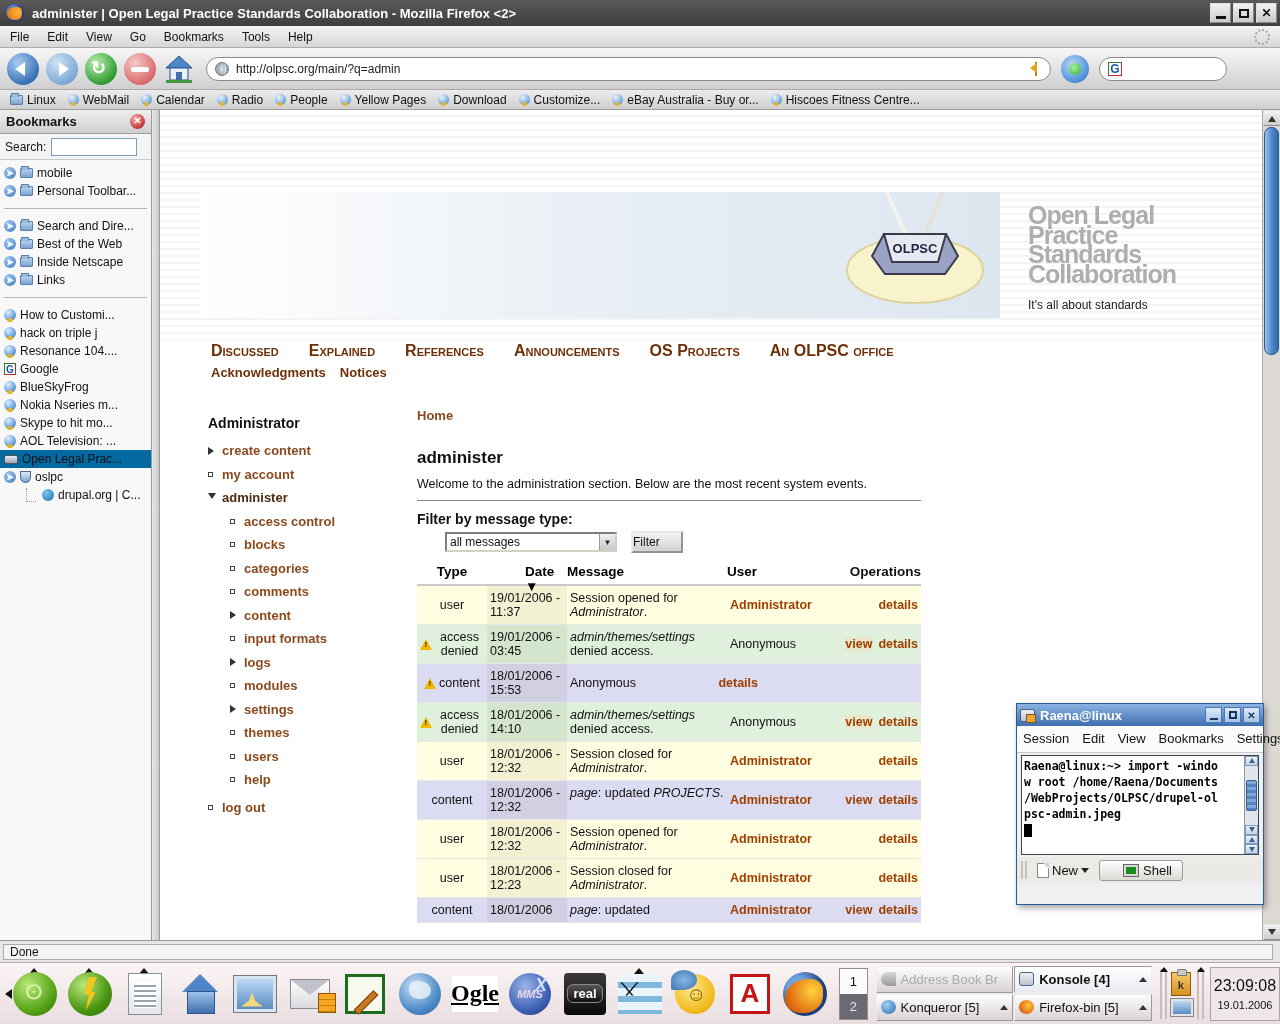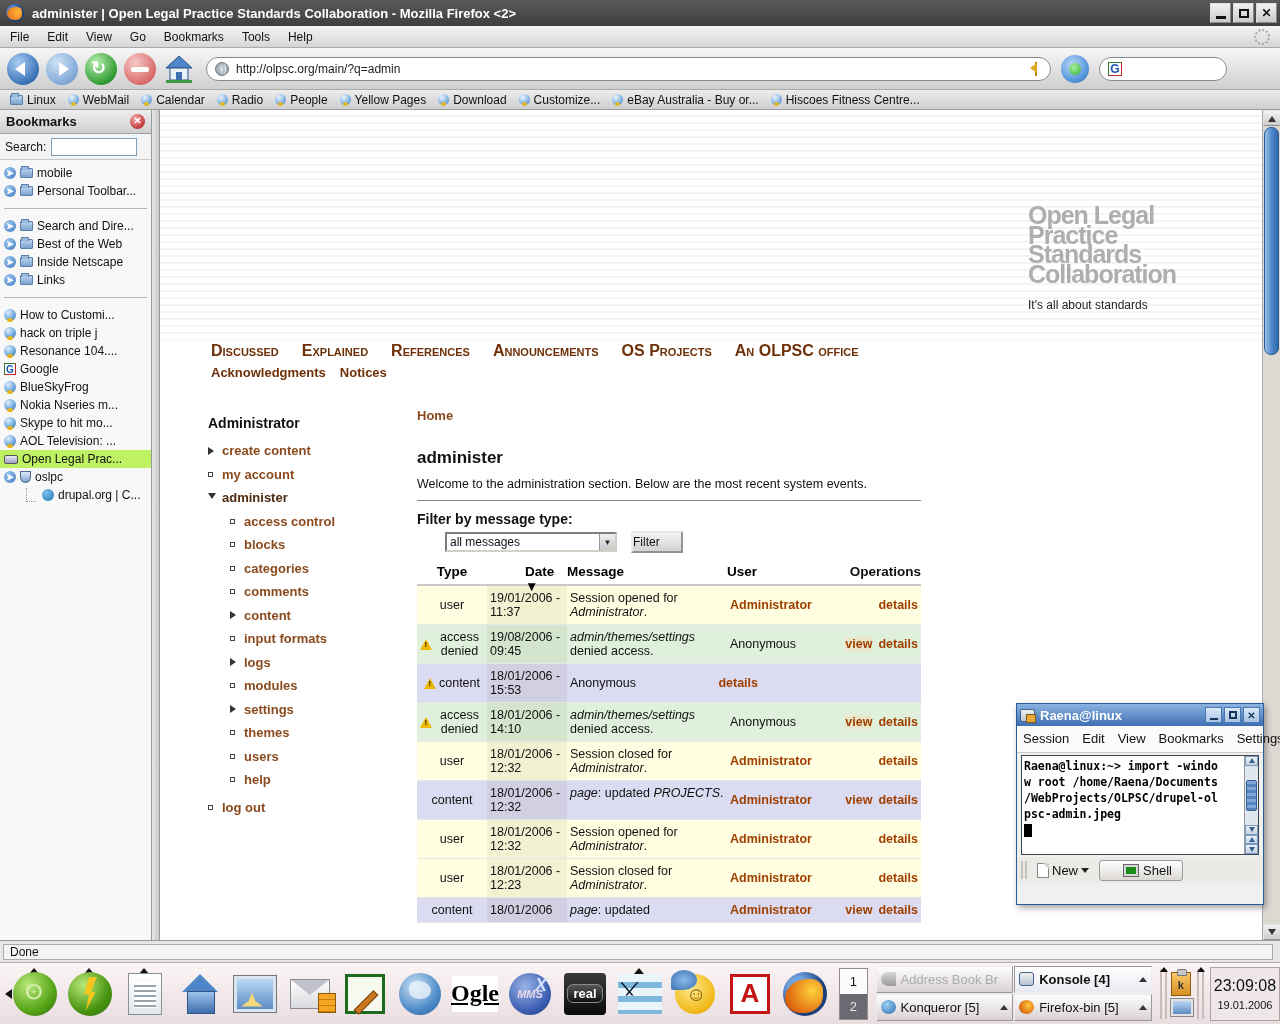--- a/index.html
+++ b/index.html
@@ -80,21 +80,21 @@
   #sb-head { height:24px; background:linear-gradient(#efefef,#cfcfcf); border-bottom:1px solid #a0a0a0;
     display:flex; align-items:center; font-size:13px; font-weight:bold; padding:0 6px; color:#111; }
   #sb-close { margin-left:auto; width:15px; height:15px; border-radius:50%;
     background:radial-gradient(circle at 35% 30%, #f2a8a8, #c23a3a 70%, #8f1f1f);
     color:#fff; font-size:10px; line-height:14px; text-align:center; font-weight:bold; }
   #sb-search { height:26px; display:flex; align-items:center; gap:5px; padding:0 5px;
     border-bottom:1px solid #c9c9c9; font-size:12px; color:#111; }
   #sb-search input { width:86px; height:18px; border:1px solid #7f9db9; font-size:11px; background:#fff; }
   #sb-list { font-size:12px; color:#111; padding-top:4px; background:#f8f8f8; height:calc(100% - 50px); }
   .sb-item { display:flex; align-items:center; gap:4px; height:18px; padding-left:4px; white-space:nowrap; overflow:hidden; }
-  .sb-item.sel { background:#bef264; }
+  .sb-item.sel { background:#0369a1; }
   .sb-item.child { padding-left:26px; }
   .sb-sep { height:1px; background:#b5b5b5; margin:8px 4px; }
   .exp-ic { width:12px; height:12px; border-radius:50%; flex:0 0 12px;
     background:radial-gradient(circle at 35% 30%, #9ec7ef, #3c78c0); color:#fff; font-size:9px;
     line-height:12px; text-align:center; font-weight:bold; }
   .bm2-ic { width:12px; height:12px; border-radius:50%; flex:0 0 12px;
     background:radial-gradient(circle at 35% 30%, #dceeff, #5f9bd6 65%, #2d5f98); position:relative; }
   .bm2-ic::after { content:""; position:absolute; left:3px; bottom:-1px; width:6px; height:4px;
     border-radius:50%; background:#e3b71f; }
   .g-mini { width:12px; height:12px; flex:0 0 12px; border:1px solid; border-color:#2e7d32 #c62828 #c62828 #2e7d32;
@@ -114,21 +114,21 @@
   #hdr-stripes { position:absolute; left:0; top:0; width:1102px; height:230px;
     background:repeating-linear-gradient(#ffffff 0 5px, #f3f4f6 5px 7px); }
   #banner { position:absolute; left:40px; top:82px; width:800px; height:126px;
     background:linear-gradient(90deg,#ffffff,#e7edf4 55%, #dde7f0); }
   #logo-wrap { position:absolute; right:10px; top:0; width:150px; height:126px; }
   #site-title { position:absolute; left:868px; top:96px; width:230px;
     font-size:25px; font-weight:bold; color:#aeaeae; line-height:19.5px; letter-spacing:-1px; }
   #tagline { position:absolute; left:868px; top:188px; font-size:12px; color:#222; }
 
   #nav1 { position:absolute; left:51px; top:232px; font-size:16px; font-weight:bold;
-    font-variant:small-caps; color:#6e3008; display:flex; gap:23px; }
+    font-variant:small-caps; color:#6e3008; display:flex; gap:30px; }
   #nav2 { position:absolute; left:51px; top:255px; font-size:13px; font-weight:bold;
     color:#6e3008; display:flex; gap:14px; }
   #nav1 a, #nav2 a { color:inherit; text-decoration:none; }
 
   #admin-menu { position:absolute; left:48px; top:305px; width:190px; }
   #admin-menu h3 { font-size:14px; color:#111; margin-bottom:12px; }
   .mi { display:flex; align-items:center; font-size:13px; font-weight:bold; color:#8a4a1e; margin-bottom:8.5px; }
   .mi.d1 { margin-left:22px; }
   .mi .blt { width:14px; flex:0 0 14px; color:#333; font-size:8px; }
   .blt .sq { width:5px; height:5px; border:1px solid #444; }
@@ -521,20 +521,32 @@
         <div class="drupal-mini"></div>
         <span>drupal.org | C...</span>
       </div>
     </div>
 </div>
 <div class="abs" id="splitter"></div>
 
 <div class="abs" id="content">
   <div id="hdr-stripes"></div>
 
+  <div id="banner">
+    <div id="logo-wrap">
+      <svg width="150" height="126" viewBox="0 0 150 126">
+        <line x1="47" y1="0" x2="66" y2="44" stroke="#f2f2ee" stroke-width="4"></line>
+        <line x1="103" y1="0" x2="84" y2="44" stroke="#e2e2da" stroke-width="4"></line>
+        <ellipse cx="75" cy="78" rx="68" ry="33" fill="#f8f3cd" stroke="#ddd29a" stroke-width="2"></ellipse>
+        <polygon points="45,82 32,64 44,42 106,42 118,64 105,82" fill="#9aa3c6" stroke="#3a3a4a" stroke-width="2"></polygon>
+        <polygon points="52,70 44,42 106,42 98,70" fill="#e6e9f2" stroke="#3a3a4a" stroke-width="2"></polygon>
+        <text x="75" y="61" text-anchor="middle" font-size="13" font-weight="bold" fill="#20263e" font-family="Liberation Sans, sans-serif" id="logo-text-svg">OLPSC</text>
+      </svg>
+    </div>
+  </div>
 
   <div id="site-title">
       <div>Open Legal</div>
       <div>Practice</div>
       <div>Standards</div>
       <div>Collaboration</div>
     </div>
   <div id="tagline">It's all about standards</div>
 
   <div id="nav1">
@@ -686,21 +698,21 @@
             </div>
             <div class="cell co">
               <a class="lnk">details</a>
             </div>
           </div>
           <div class="lrow green">
             <div class="cell ct">
               <div class="warn-ic"></div>
               <span>access denied</span>
             </div>
-            <div class="cell cd">19/08/2006 - 09:45</div>
+            <div class="cell cd">19/01/2006 - 03:45</div>
             <div class="cell cm"><em>admin/themes/settings</em><span> denied access.</span></div>
             <div class="cell cu">
               <span>Anonymous</span>
             </div>
             <div class="cell co">
               <a class="lnk vhl">view</a>
               <a class="lnk">details</a>
             </div>
           </div>
           <div class="lrow purple">

